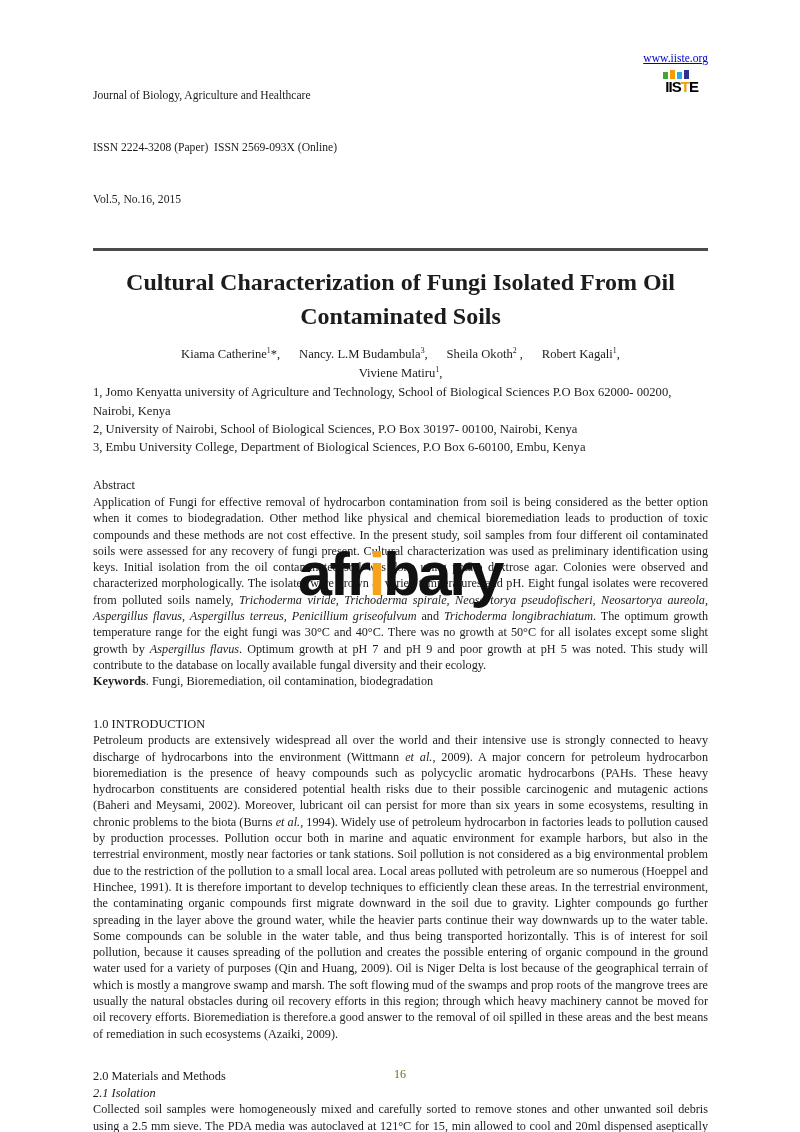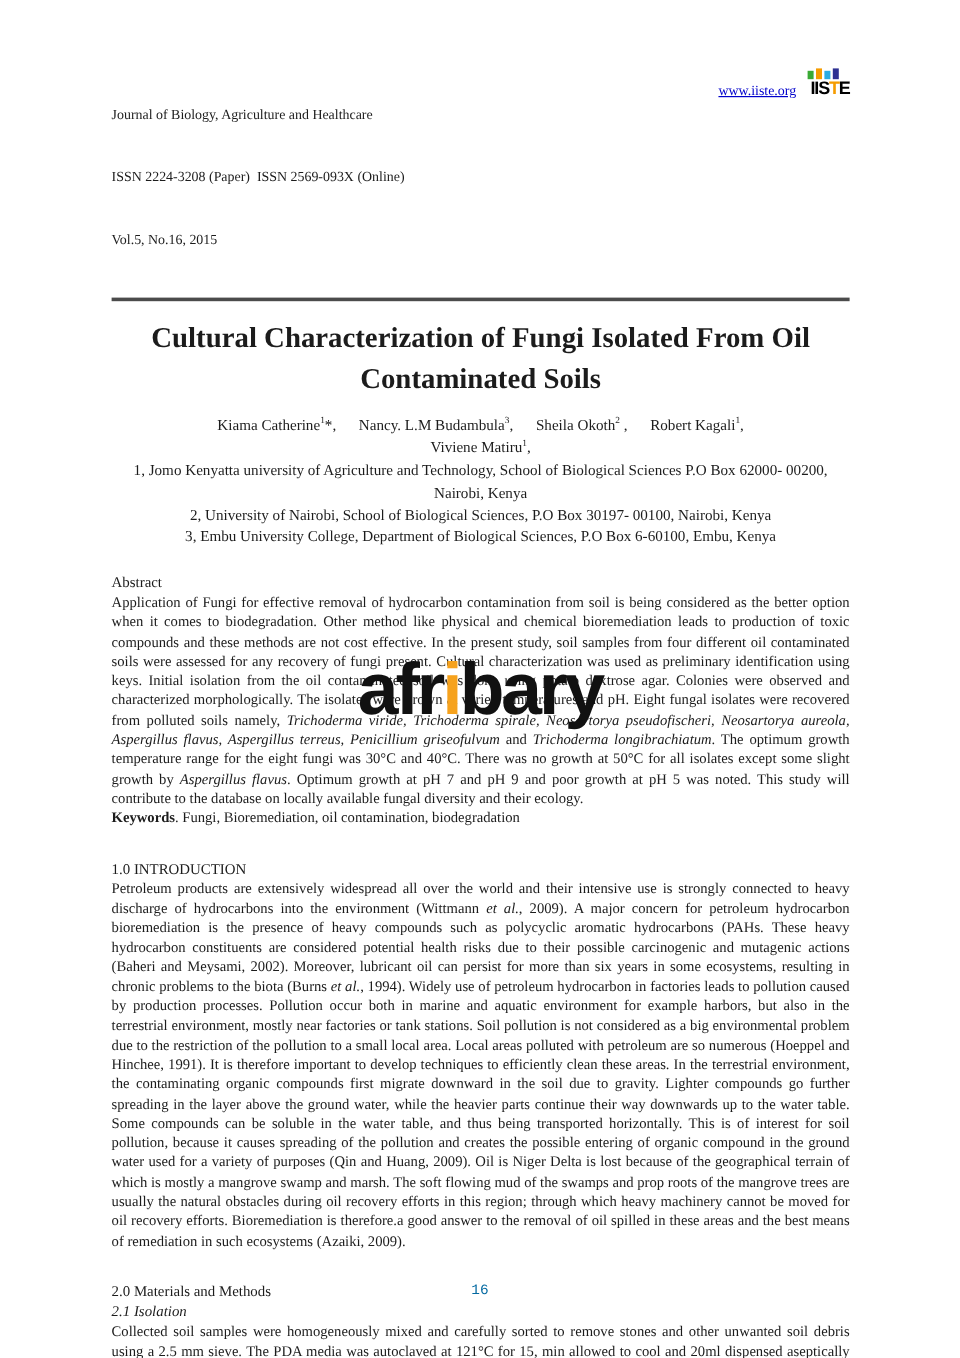--- a/index.html
+++ b/index.html
@@ -7,55 +7,55 @@
   .page {
     position:relative; width:800px; height:1132px; margin:0 auto;
     background:#ffffff; color:#1c1c1c; overflow:hidden;
     font-family:"Liberation Serif", serif;
   }
   .content { padding:52px 92px 0 93px; }
 
   
   .hdr { display:flex; justify-content:space-between; align-items:flex-start; }
   .hdr-left { font-size:11.6px; line-height:1.5; white-space:pre-wrap; }
-  .hdr-right { display:flex; flex-direction:row; align-items:flex-end; }
+  .hdr-right { display:flex; flex-direction:column; align-items:center; }
   .site-link { font-size:11.6px; color:#0000cc; text-decoration:underline; cursor:pointer; }
   .logo { margin-top:5px; display:flex; flex-direction:column; align-items:center; }
   .logo-bars { display:flex; gap:2px; align-items:flex-end; height:9px; }
   .logo-bars span { width:5px; display:block; }
   .logo-word { font-family:"Liberation Sans", sans-serif; font-weight:bold;
     font-size:15px; letter-spacing:-1px; line-height:1.05; color:#000;padding-left:12px; }
   .hdr-rule { border:none; border-top:3px solid #4b4b4b; margin-top:5px; }
 
   
   .title { margin-top:15px; text-align:center; font-size:24px; font-weight:bold;
     line-height:1.4; white-space:pre-line; }
   .authors { margin-top:12px; text-align:center; font-size:12.6px; line-height:1.5;
     white-space:pre-wrap; }
-  .affils { text-align:center; font-size:12.6px; line-height:1.45; }
+  .affils { text-align:left; font-size:12.6px; line-height:1.45; }
   sup { font-size:0.62em; line-height:0; }
 
   
   .sec-head { font-weight:normal; font-size:12.4px; line-height:1.35; }
   .sub-head { font-style:italic; font-size:12.4px; line-height:1.35;font-family:Liberation Serif, serif; }
   .body-par { font-size:12.2px; line-height:16.3px; text-align:justify; }
   .kw-line { font-size:12.2px; line-height:16.3px; }
   .mt-abs { margin-top:21px; }
   .mt-sec { margin-top:26px; }
 
   
   .watermark {
     position:absolute; top:544px; left:50%; transform:translateX(-50%);
     font-family:"Liberation Sans", sans-serif; font-weight:bold;
     font-size:61px; letter-spacing:-2.5px; color:#111; line-height:1;
     pointer-events:none;
   }
 
   .pageno { position:absolute; bottom:50px; left:0; right:0; text-align:center;
-    font-size:12px; color:#0369a1;font-family:Liberation Mono, monospace; }
+    font-size:12px; color:#4d7c0f; }
 </style>
 </head>
 <body>
 
 <div class="page">
   <div class="content">
 
     <div class="hdr">
       <div class="hdr-left">
         <div>Journal of Biology, Agriculture and Healthcare</div>

